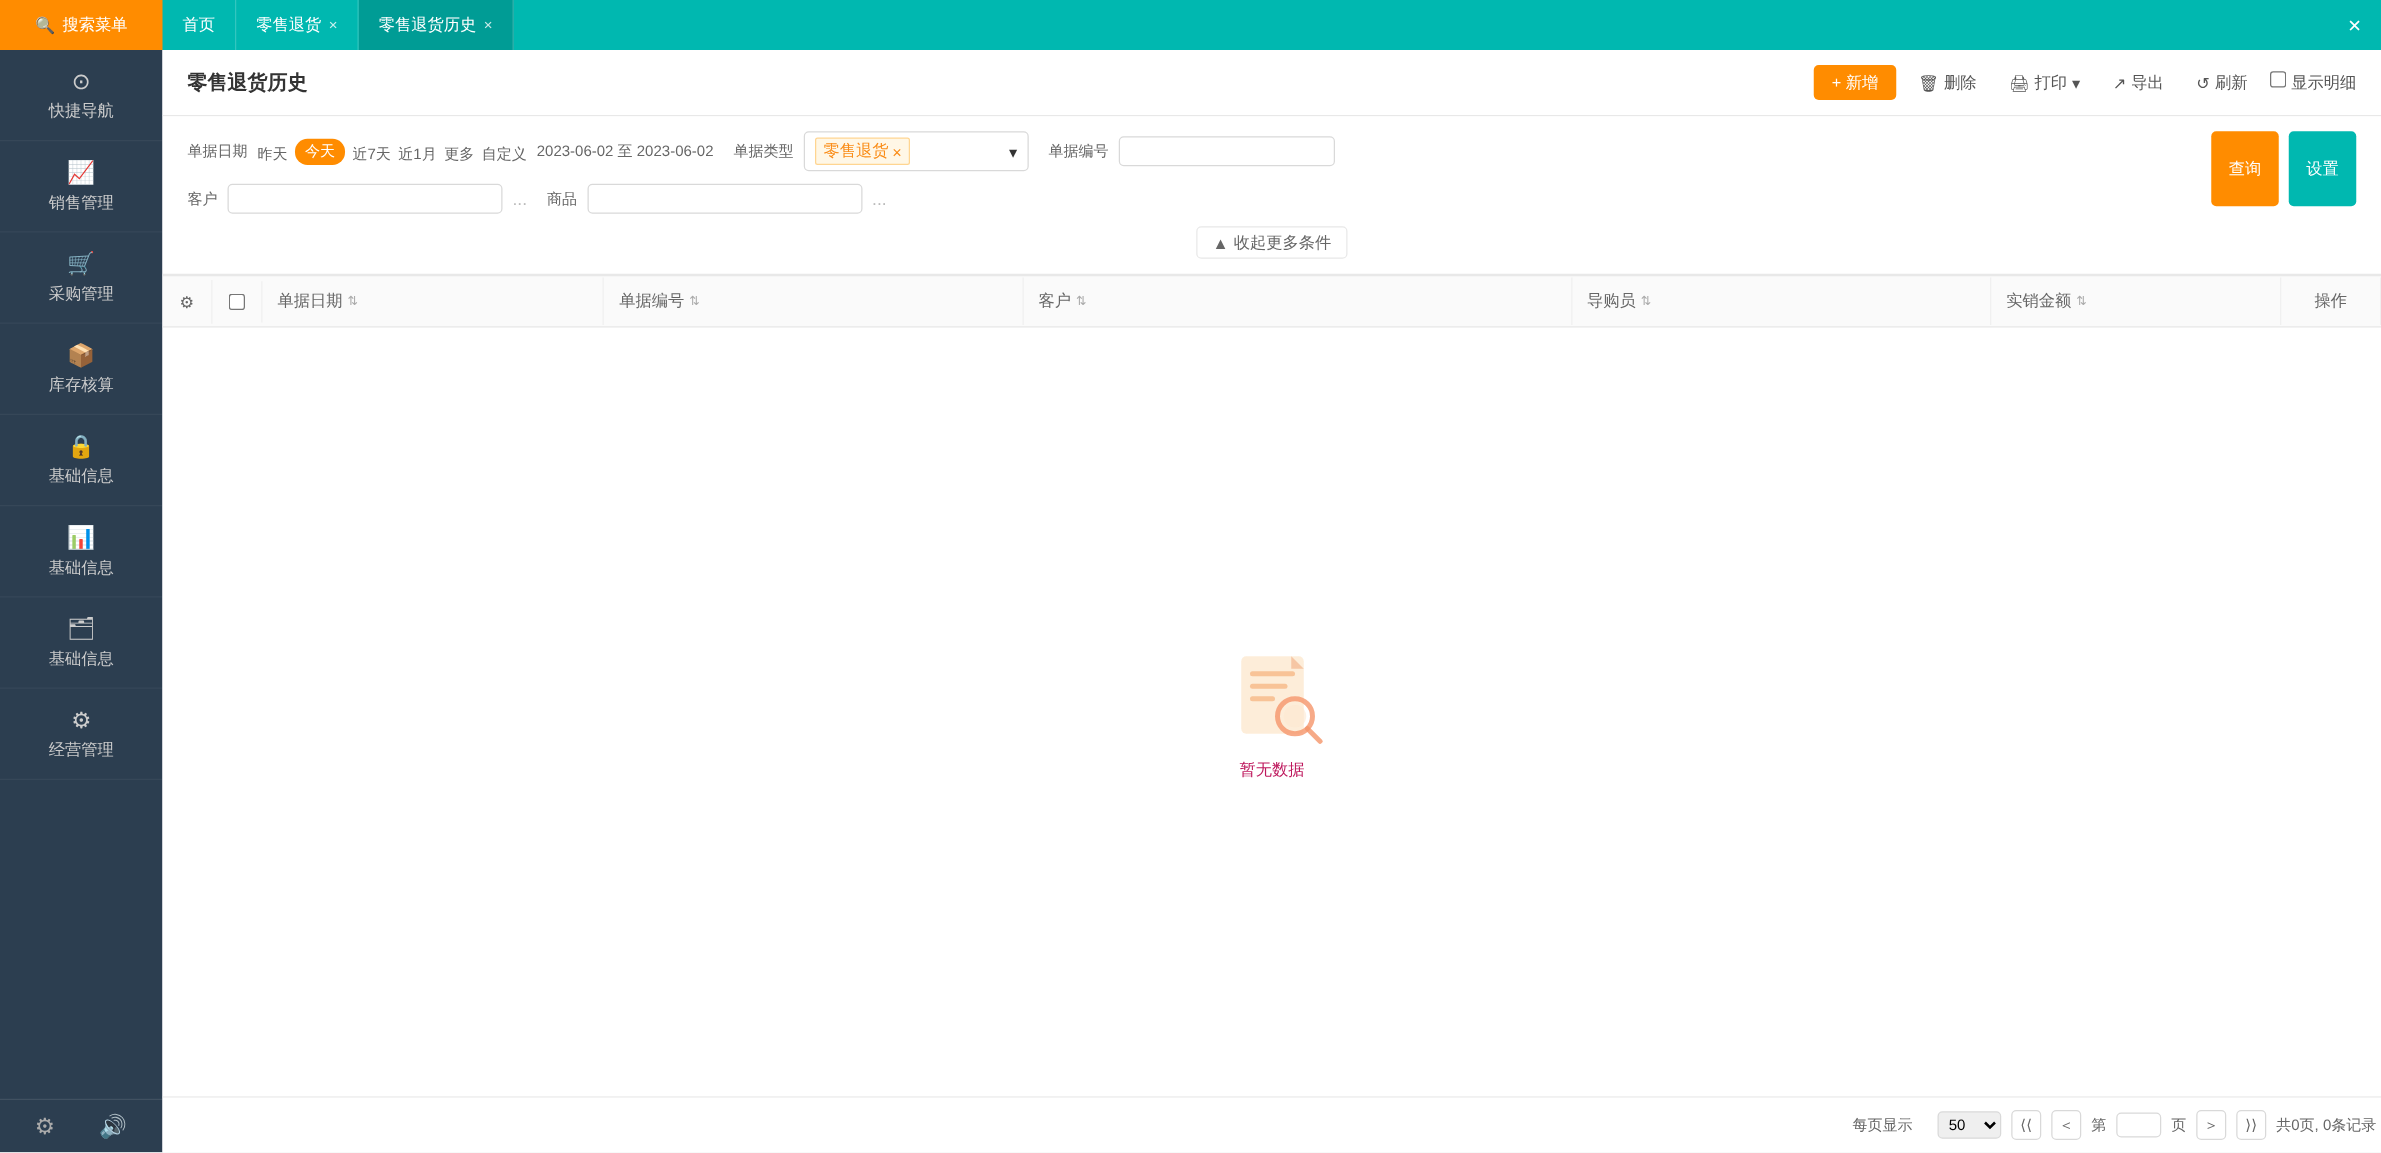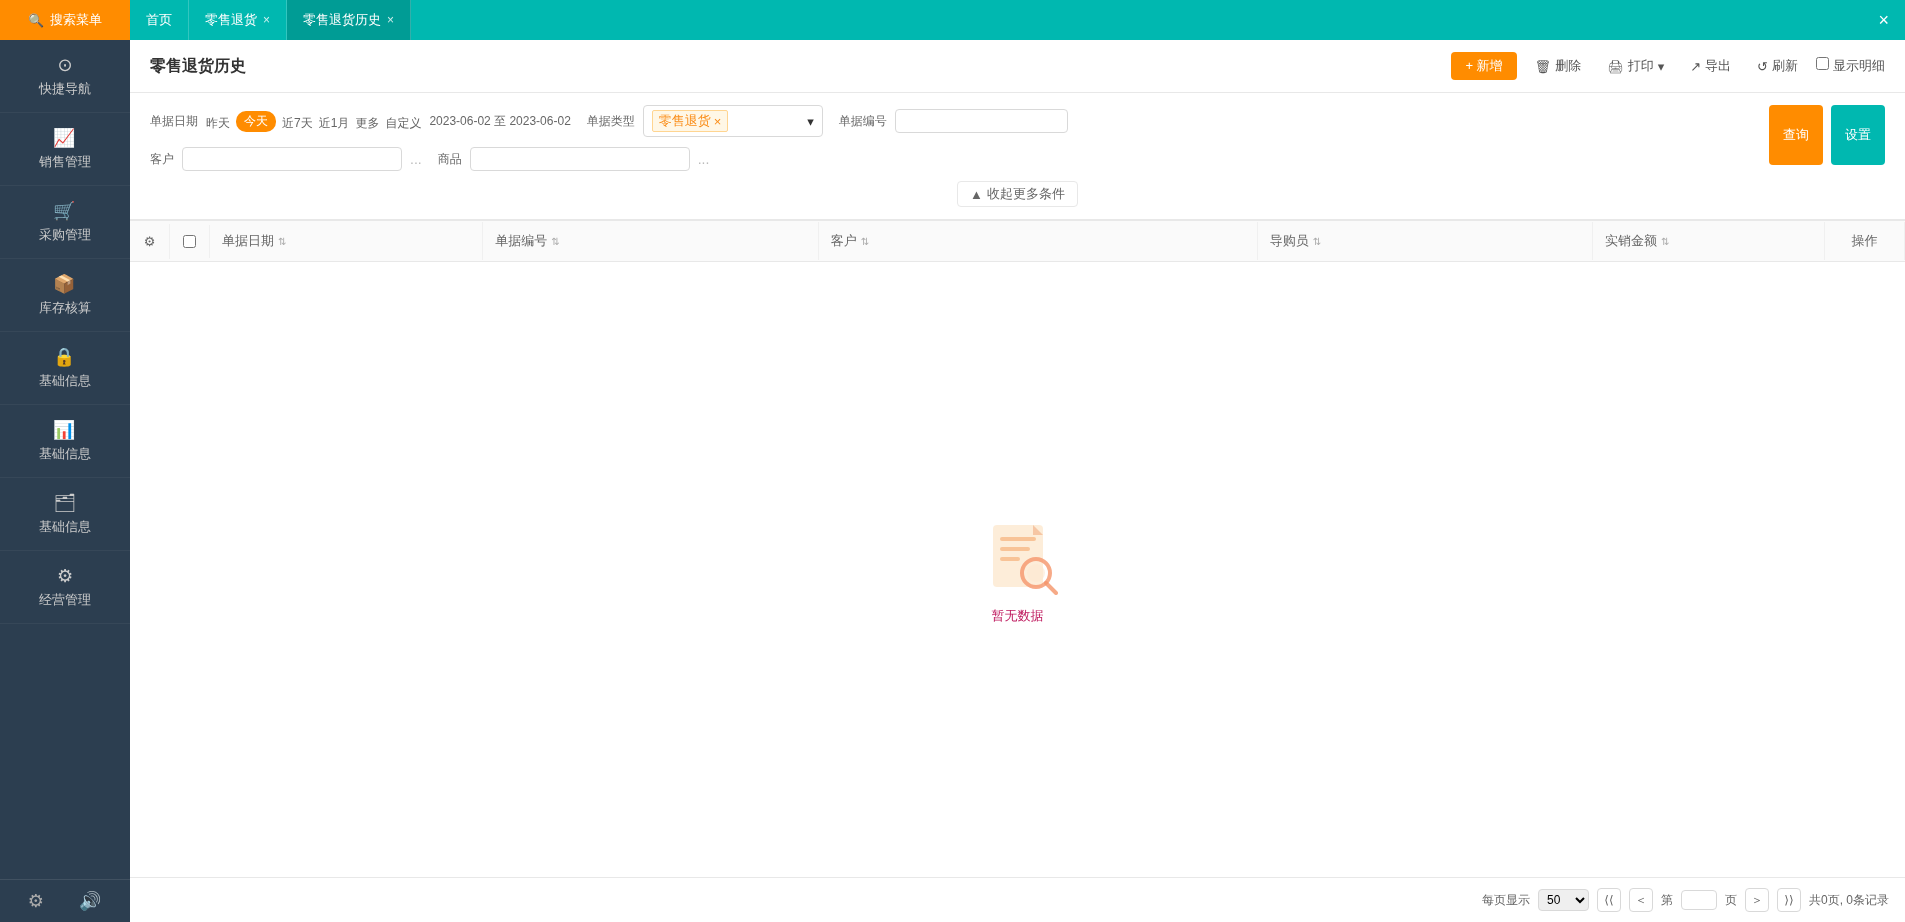--- a/index.html
+++ b/index.html
@@ -129,26 +129,26 @@
       flex: 1; display: flex; flex-direction: column; align-items: center; justify-content: center;
       color: #aaa; gap: 12px;
     }
     .empty-icon {
       width: 80px; height: 80px; position: relative;
     }
     .empty-text { color: #be185d; font-size: 13px; }
 
     
     .pagination {
-      display: flex; align-items: center; justify-content: flex-end; padding: 10px 16px;
+      display: flex; align-items: center; justify-content: flex-end; padding: 10px 4px;
       background: white; border-top: 1px solid #e8e8e8; gap: 8px; flex-shrink: 0;
     }
     .pagination span { color: #666; font-size: 12px; }
     .pagination select {
-      border: 1px solid #d9d9d9; border-radius: 4px; padding: 2px 4px; font-size: 12px;
+      border: 1px solid #d9d9d9; border-radius: 4px; padding: 2px 4px; font-size: 12px; margin-left: 12px;
     }
     .pagination .page-btn {
       border: 1px solid #d9d9d9; background: white; border-radius: 4px;
       width: 24px; height: 24px; display: flex; align-items: center; justify-content: center;
       cursor: pointer; color: #666; font-size: 12px;
     }
     .pagination .page-input {
       border: 1px solid #d9d9d9; border-radius: 4px; width: 36px; text-align: center;
       padding: 2px; font-size: 12px;
     }

